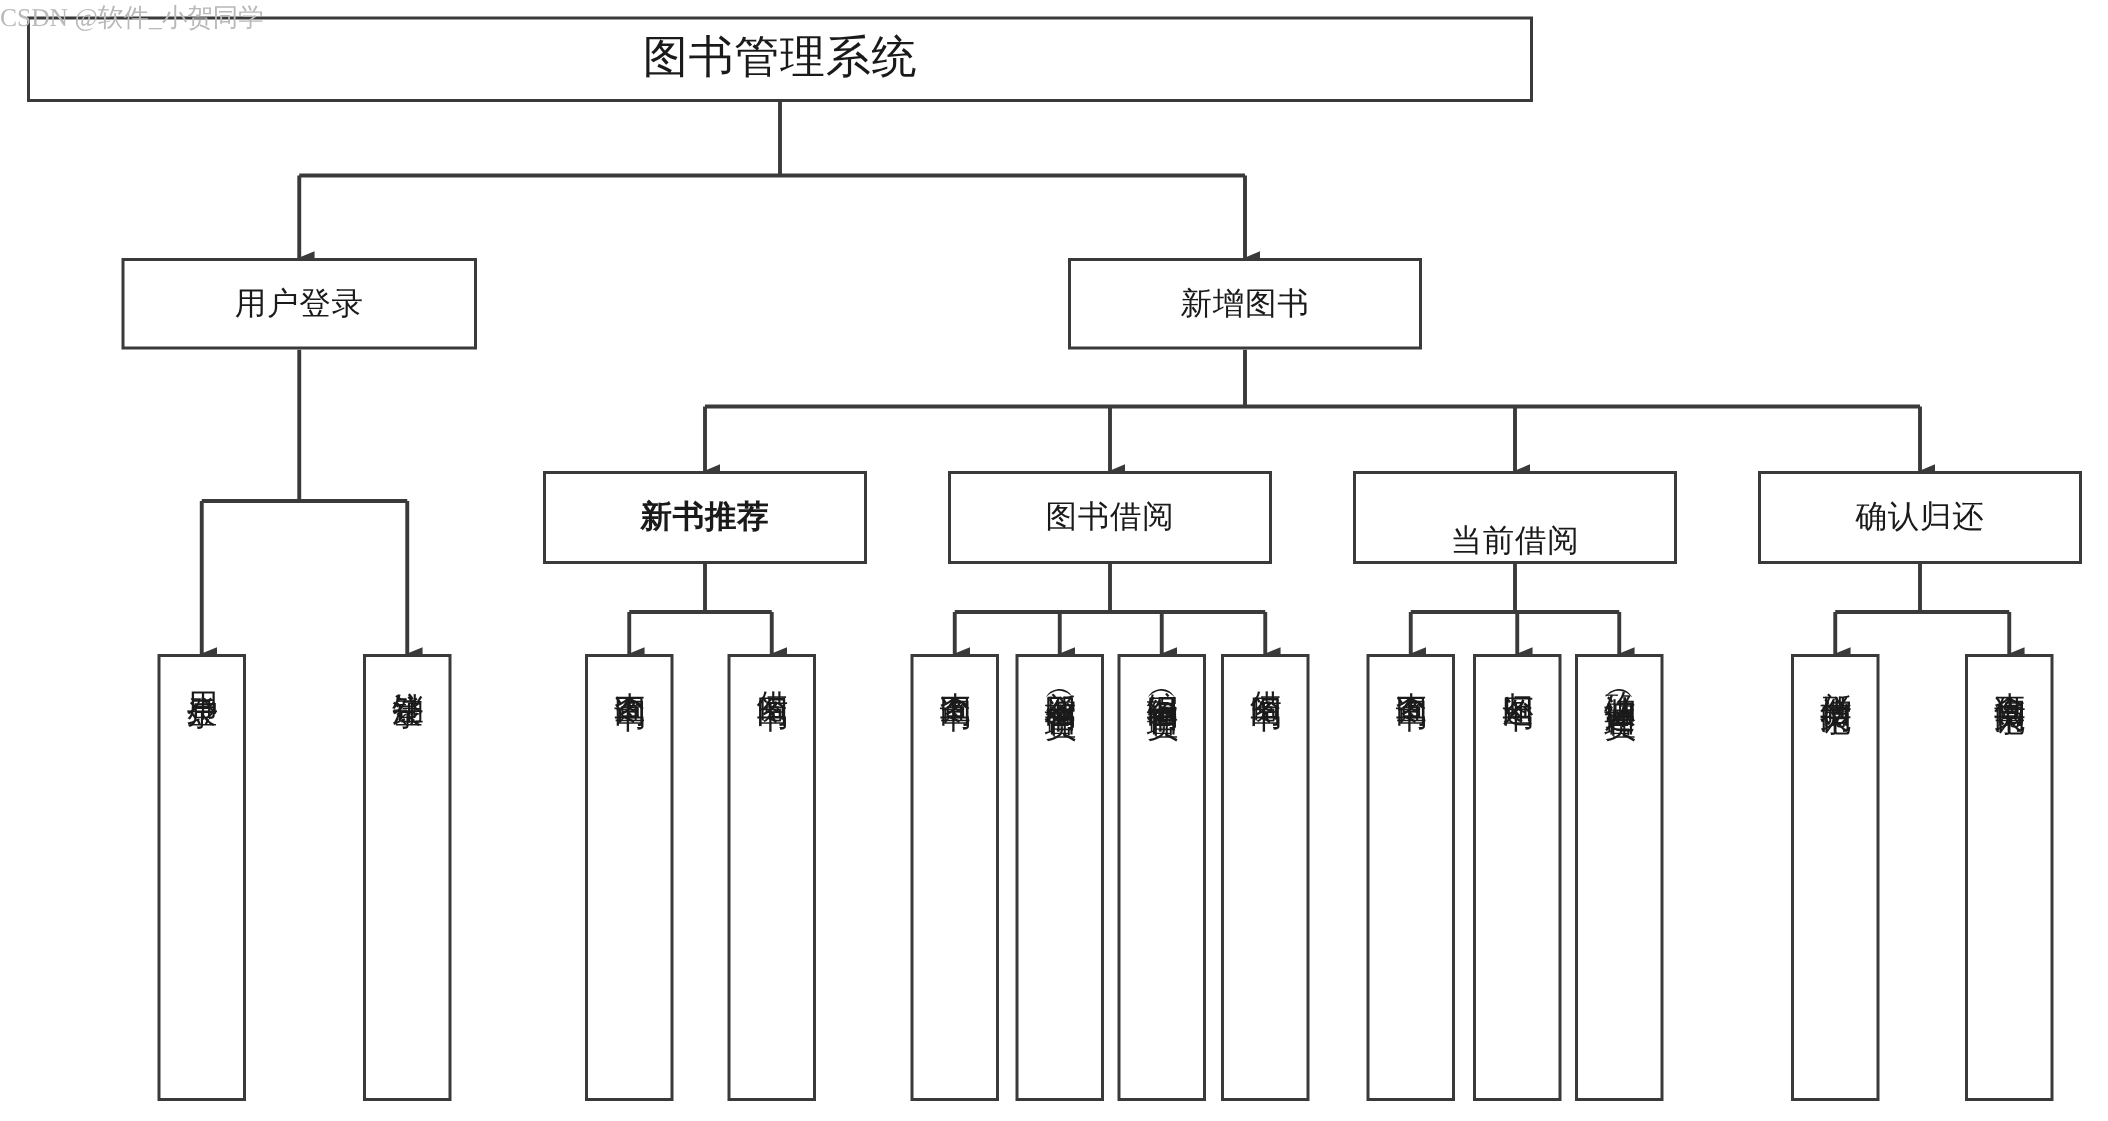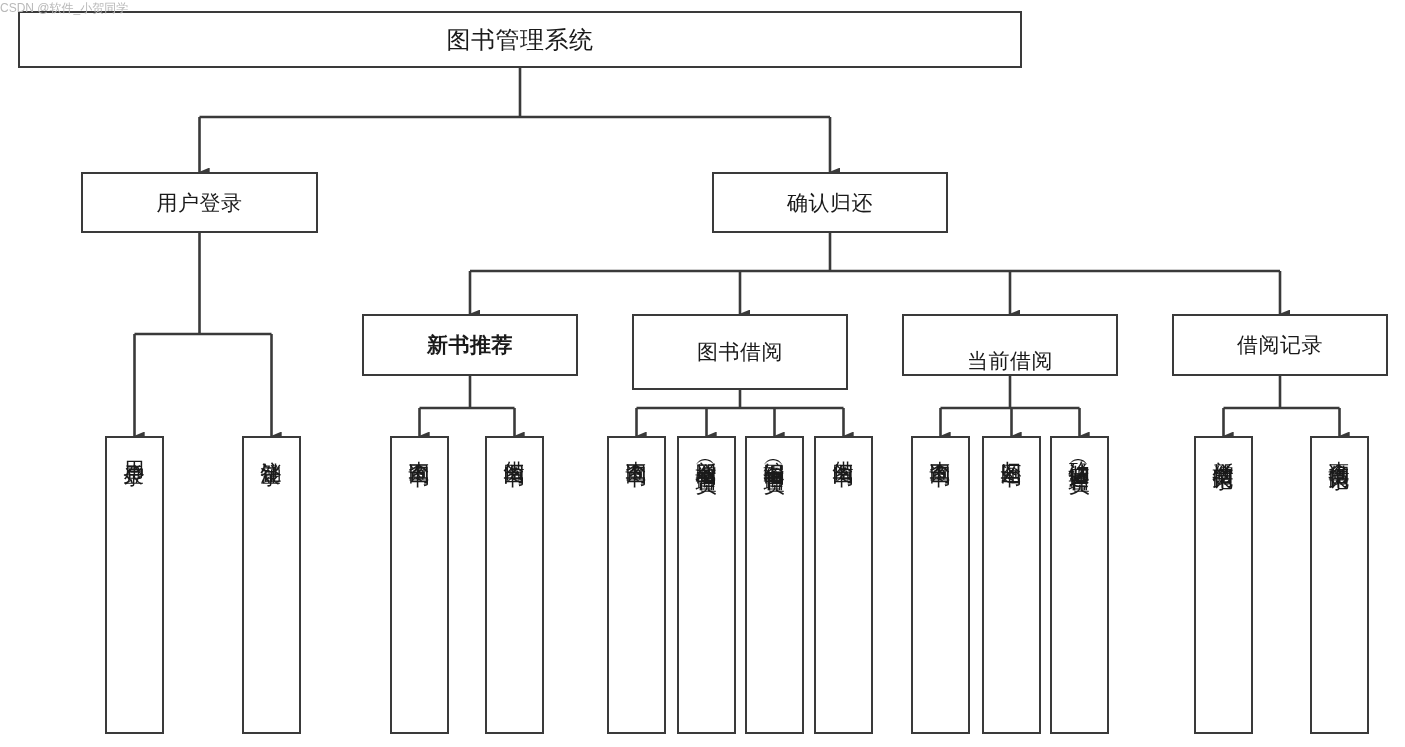--- a/index.html
+++ b/index.html
@@ -52,28 +52,29 @@
     padding-top: 6px;
   }
   .node-box.vertical .node-label {
     writing-mode: vertical-rl;
     text-orientation: upright;
     font-size: 21px;
     letter-spacing: 2px;
     line-height: 1;
   }
   .node-box.root .node-label {
-    font-size: 24px;
+    font-size: 30px;
   }
   .watermark {
     position: absolute;
     color: #b9b9b9;
-    font-size: 12px;
+    font-size: 17px;
     white-space: nowrap;
     user-select: none;
+    font-family: Liberation Serif, serif;
   }
 </style>
 </head>
 <body>
 
 <div id="diagram-root">
 
   <svg class="connector-layer" viewBox="0 0 1405 747" xmlns="http://www.w3.org/2000/svg">
     <defs>
       <marker id="arrowhead" markerWidth="9" markerHeight="11" refX="4.5" refY="10.2" orient="auto" markerUnits="userSpaceOnUse">
@@ -118,33 +119,33 @@
   </svg>
 
   <div id="nodes-group">
       <div class="node-box horizontal root" style="left: 18px; top: 11px; width: 1004px; height: 57px;">
         <span class="node-label">图书管理系统</span>
       </div>
       <div class="node-box horizontal" style="left: 81px; top: 172px; width: 237px; height: 61px;">
         <span class="node-label">用户登录</span>
       </div>
       <div class="node-box horizontal" style="left: 712px; top: 172px; width: 236px; height: 61px;">
-        <span class="node-label">确认归还</span>
+        <span class="node-label">新增图书</span>
       </div>
       <div class="node-box horizontal" style="left: 362px; top: 314px; width: 216px; height: 62px; font-weight: bold;">
         <span class="node-label">新书推荐</span>
       </div>
-      <div class="node-box horizontal" style="left: 632px; top: 314px; width: 216px; height: 76px;">
+      <div class="node-box horizontal" style="left: 632px; top: 314px; width: 216px; height: 62px;">
         <span class="node-label">图书借阅</span>
       </div>
       <div class="node-box horizontal" style="left: 902px; top: 314px; width: 216px; height: 62px; align-items: flex-end;">
         <span class="node-label">当前借阅</span>
       </div>
       <div class="node-box horizontal" style="left: 1172px; top: 314px; width: 216px; height: 62px;">
-        <span class="node-label">借阅记录</span>
+        <span class="node-label">确认归还</span>
       </div>
       <div class="node-box vertical" style="left: 105px; top: 436px; width: 59px; height: 298px;">
         <span class="node-label">用户登录</span>
       </div>
       <div class="node-box vertical" style="left: 242px; top: 436px; width: 59px; height: 298px;">
         <span class="node-label">注销登录</span>
       </div>
       <div class="node-box vertical" style="left: 390px; top: 436px; width: 59px; height: 298px;">
         <span class="node-label">查询图书</span>
       </div>

